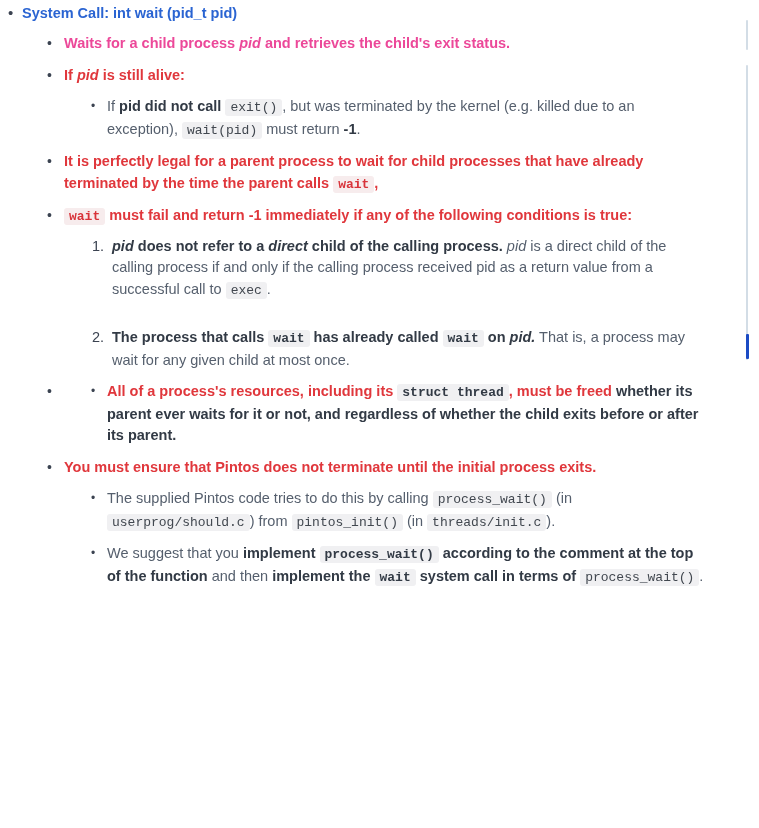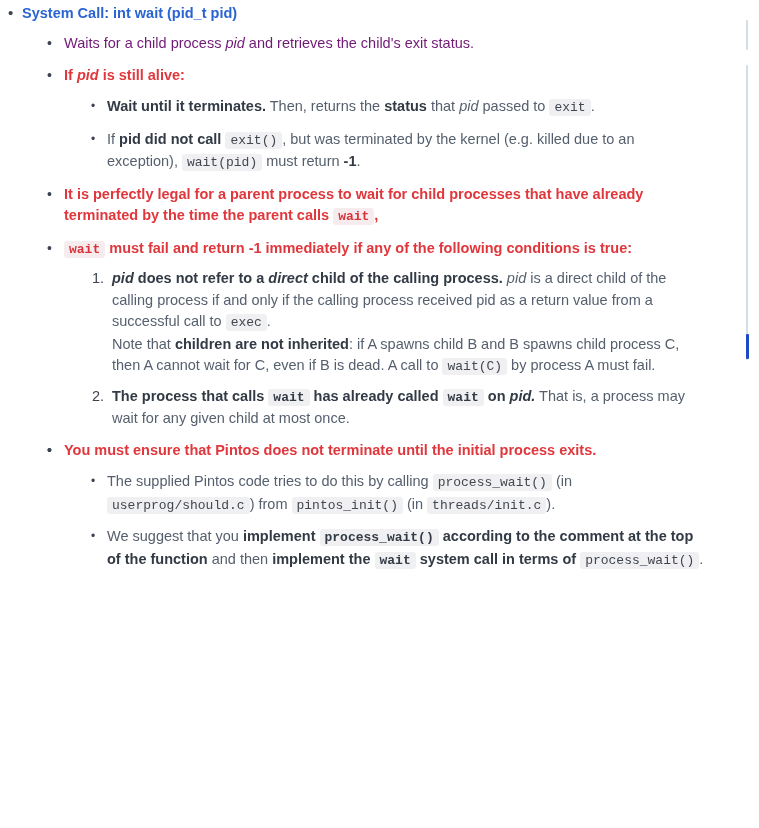--- a/index.html
+++ b/index.html
@@ -117,21 +117,21 @@
     line-height: 21px;
     font-weight: 400;
   }
 
   .ln {
     font-size: 14.5px;
     line-height: 21.5px;
     color: #555f6d;
     font-weight: 400;
   }
-  .ln.b { font-weight: 400; color: #701a75; }
+  .ln.b { font-weight: 700; color: #ec4899; }
 
   .title-link {
     font-size: 14.5px;
     line-height: 19px;
     font-weight: 700;
     color: #2a64d2;
     text-decoration: none;
     display: inline-block;
   }
 
@@ -187,55 +187,54 @@
         <ul class="lvl2">
 
           <li>
             <span class="ln b"><span>Waits for a child process </span><span class="ital">pid</span><span> and retrieves the child's exit status.</span></span>
           </li>
 
           <li>
             <span class="ln red"><span>If </span><span class="ital">pid</span><span> is still alive:</span></span>
 
             <ul class="lvl3">
-              <li>
-                <span class="ln"><b class="dark-b">Wait until it terminates.</b><span> Then, returns the </span><b class="dark-b">status</b><span> that </span><span class="ital">pid</span><span> passed to </span><code>exit</code><span>.</span></span>
-              </li>
 
               <li>
                 <span class="ln"><span>If </span><b class="dark-b">pid did not call</b><span> </span><code>exit()</code><span>, but was terminated by the kernel (e.g. killed due to an exception), </span><code>wait(pid)</code><span> must return </span><b class="dark-b">-1</b><span>.</span></span>
               </li>
             </ul>
           </li>
 
           <li>
             <span class="ln red"><span>It is perfectly legal for a parent process to wait for child processes that have already terminated by the time the parent calls </span><code class="redc">wait</code><span>,</span></span>
 
           </li>
 
           <li>
             <span class="ln red"><code class="redc">wait</code><span> must fail and return -1 immediately if any of the following conditions is true:</span></span>
 
             <ol class="num">
               <li>
                 <span class="ln"><b class="dark-b ital">pid</b><b class="dark-b"> does not refer to a </b><b class="dark-b ital">direct</b><b class="dark-b"> child of the calling process.</b><span class="ital"> pid</span><span> is a direct child of the calling process if and only if the calling process received pid as a return value from a successful call to </span><code>exec</code><span>.</span></span>
                 <br>
-                <span class="ln"><span>Note that </span><b class="dark-b">children are not inherited</b><span>: if A spawns child B and B spawns child process C, then A cannot wait for C, even if B is dead. A call to </span><code>wait(C)</code><span> by process A must fail.</span></span>
                 <br>
               </li>
 
               <li>
                 <span class="ln"><b class="dark-b">The process that calls </b><code class="darkc">wait</code><b class="dark-b"> has already called </b><code class="darkc">wait</code><b class="dark-b"> on </b><b class="dark-b ital">pid.</b><span> That is, a process may wait for any given child at most once.</span></span>
               </li>
             </ol>
           </li>
 
           <li>
 
             <ul class="lvl3">
+              <li>
+                <span class="ln"><b class="red">All of a process's resources, including its </b><code class="darkc">struct thread</code><b class="red">, must be freed</b><b class="dark-b"> whether its parent ever waits for it or not, and regardless of whether the child exits before or after its parent.</b></span>
+              </li>
             </ul>
           </li>
 
           <li>
             <span class="ln red">You must ensure that Pintos does not terminate until the initial process exits.</span>
 
             <ul class="lvl3">
               <li>
                 <span class="ln"><span>The supplied Pintos code tries to do this by calling </span><code>process_wait()</code><span> (in </span><code>userprog/should.c</code><span>) from </span><code>pintos_init()</code><span> (in </span><code>threads/init.c</code><span>).</span></span>
               </li>

